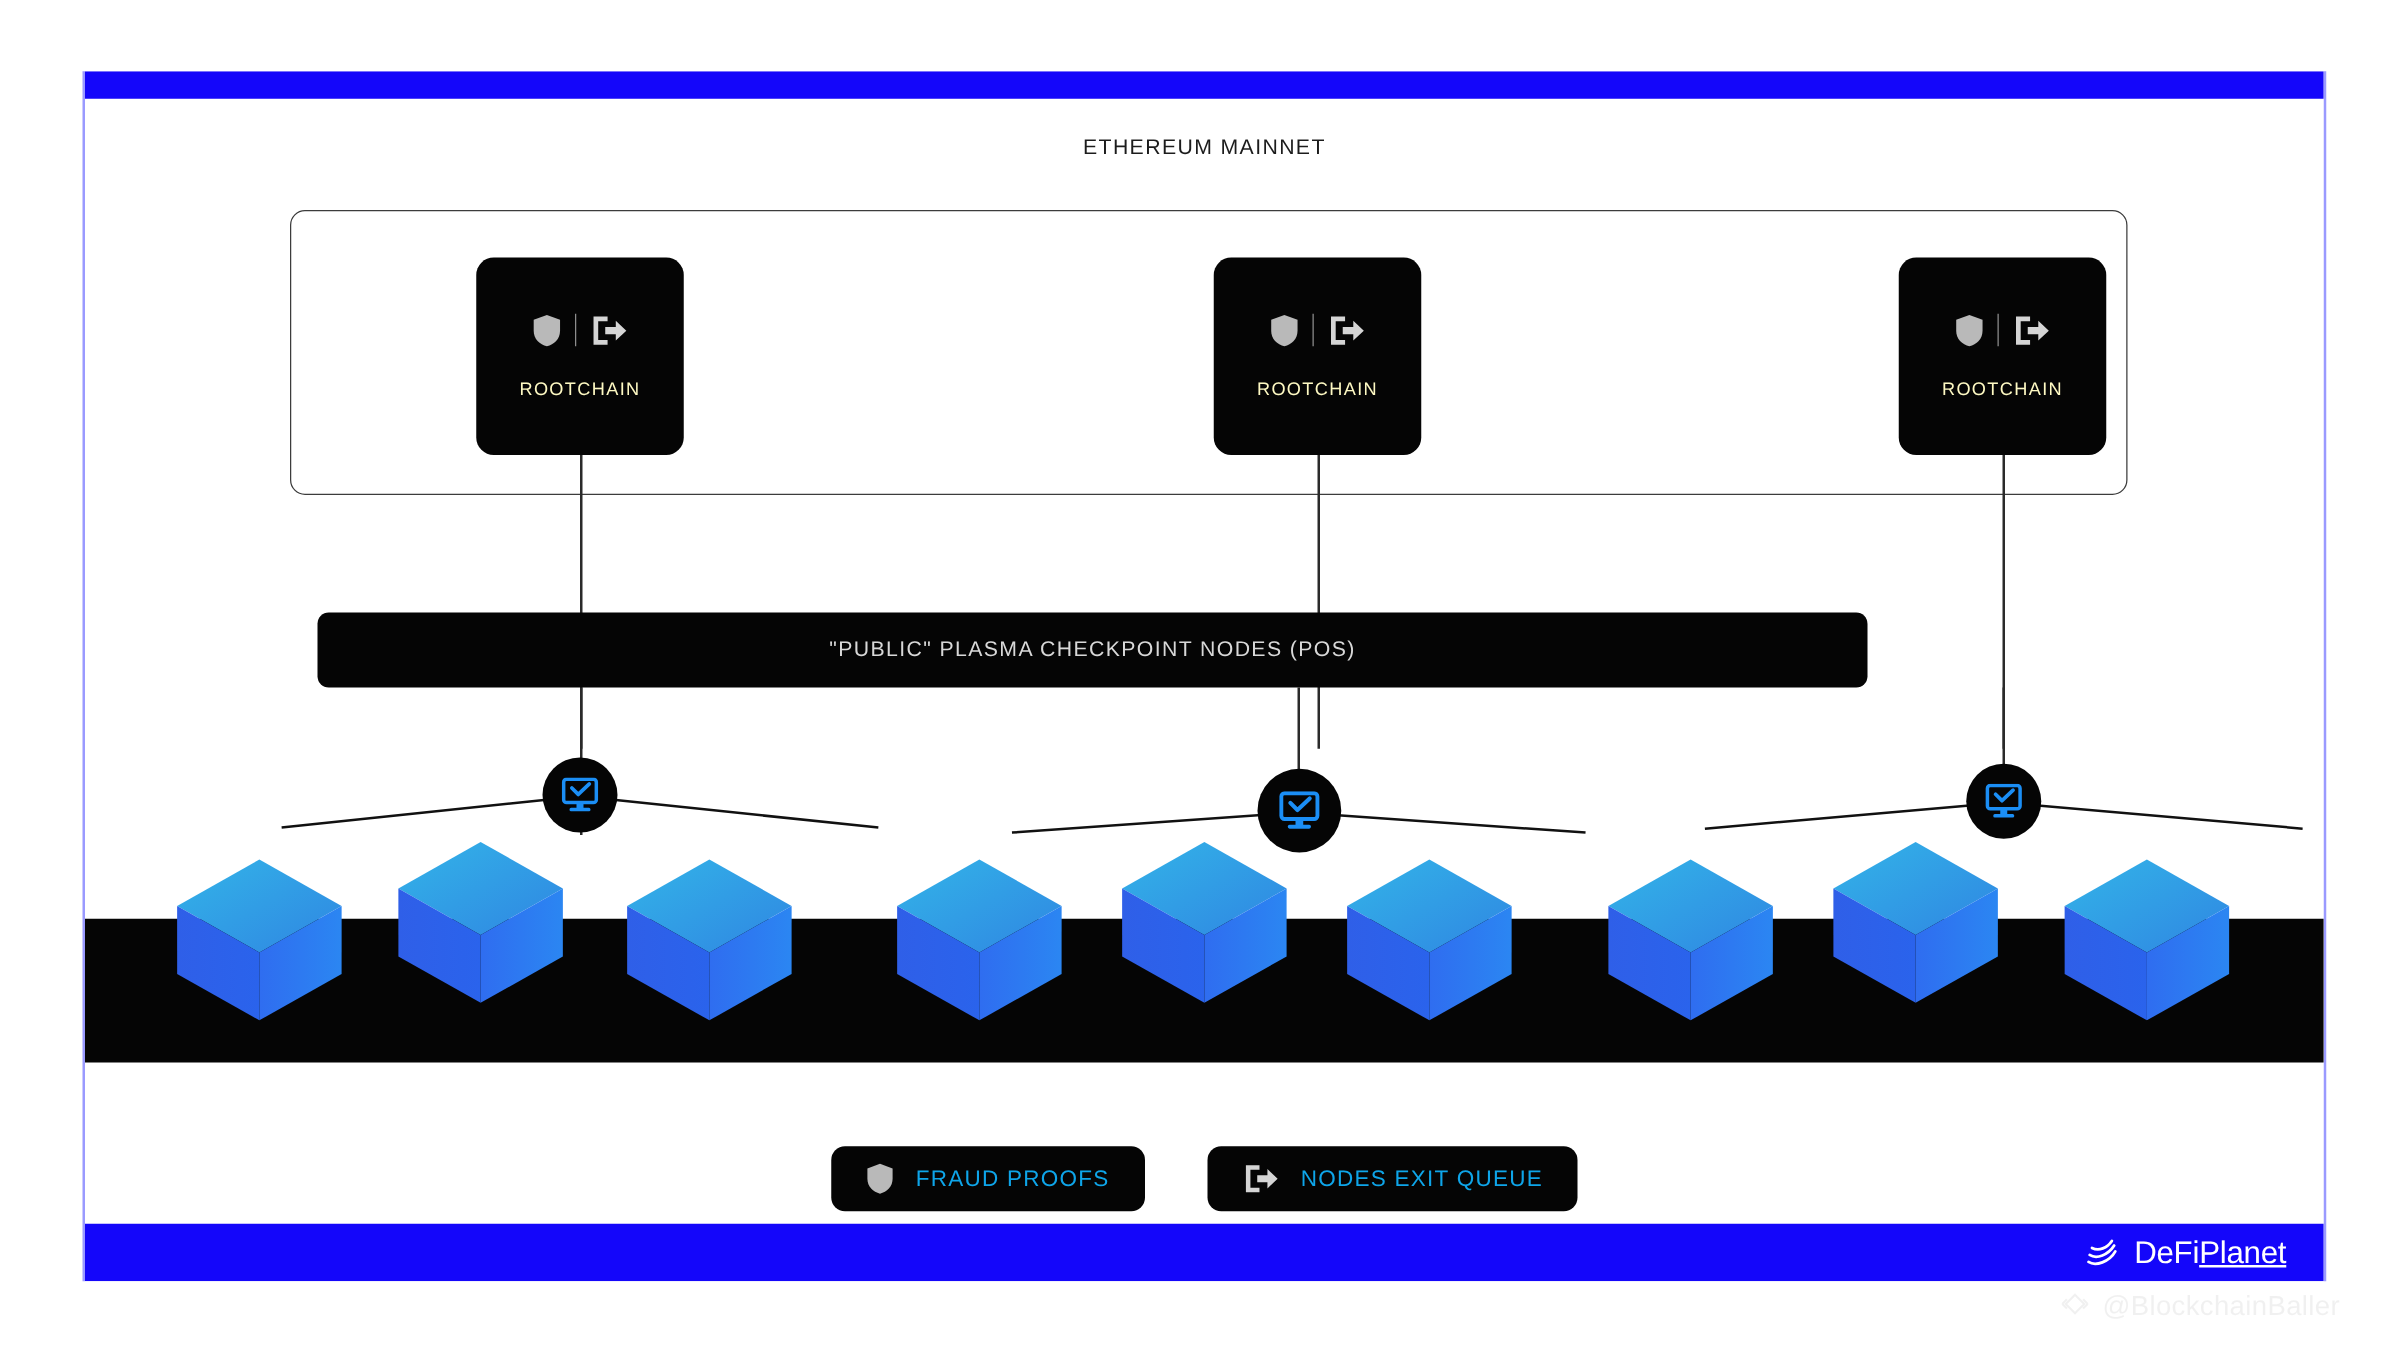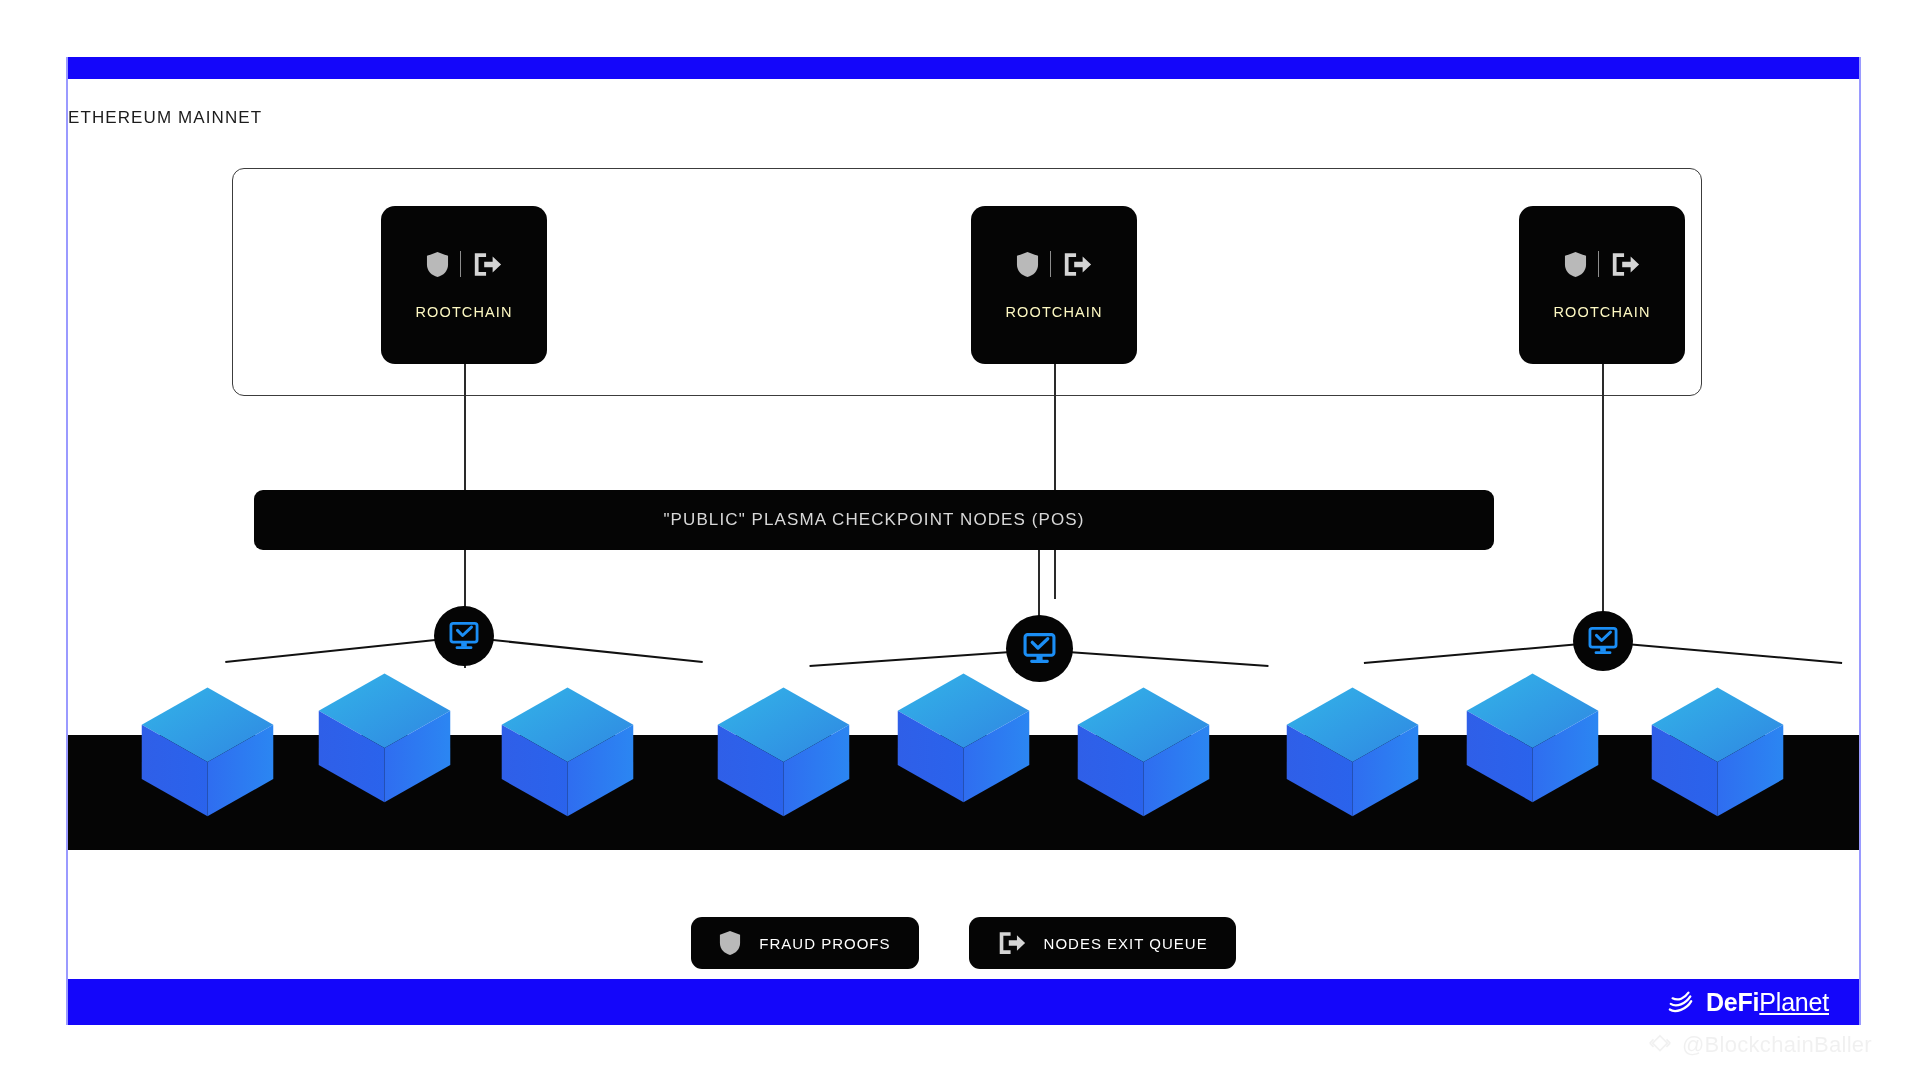--- a/index.html
+++ b/index.html
@@ -34,20 +34,21 @@
   .bar-blue-bottom {
     position: absolute; left: 0; bottom: 0;
     width: 100%; height: 46px;
     background: #1406fa;
   }
 
   
   .heading {
     position: absolute;
     width: 100%;
+    text-align: center;
     color: #1c1c1c;
     letter-spacing: 1.1px;
     font-size: 17px;
     font-weight: 400;
   }
   #eth-mainnet-title { top: 51px; }
   #matic-title { top: 820px; }
 
   
   .rootchain-container {
@@ -172,39 +173,39 @@
     z-index: 6;
   }
   .legend-btn {
     background: #050505;
     border-radius: 11px;
     height: 52px;
     padding: 0 28px;
     display: flex; align-items: center; gap: 18px;
   }
   .legend-btn span {
-    color: #ffffff;
-    font-size: 15px;
+    color: #0ea5e9;
+    font-size: 18px;
     letter-spacing: 1px;
   }
 
   
   .logo {
     position: absolute;
     right: 30px; bottom: 8px;
     display: flex; align-items: center; gap: 10px;
     z-index: 8;
   }
   .logo-text {
     font-size: 25px;
     color: #ffffff;
     letter-spacing: -0.2px;
     white-space: nowrap;
   }
-  .logo-text b { font-weight: 700; text-align: right; }
+  .logo-text b { font-weight: 400; text-align: right; }
   .logo-text i { font-style: normal; font-weight: 400; text-decoration: underline; }
 
   
   .watermark {
     position: absolute;
     right: 48px; bottom: 22px;
     display: flex; align-items: center; gap: 9px;
     opacity: 0.34;
     z-index: 9;
   }

